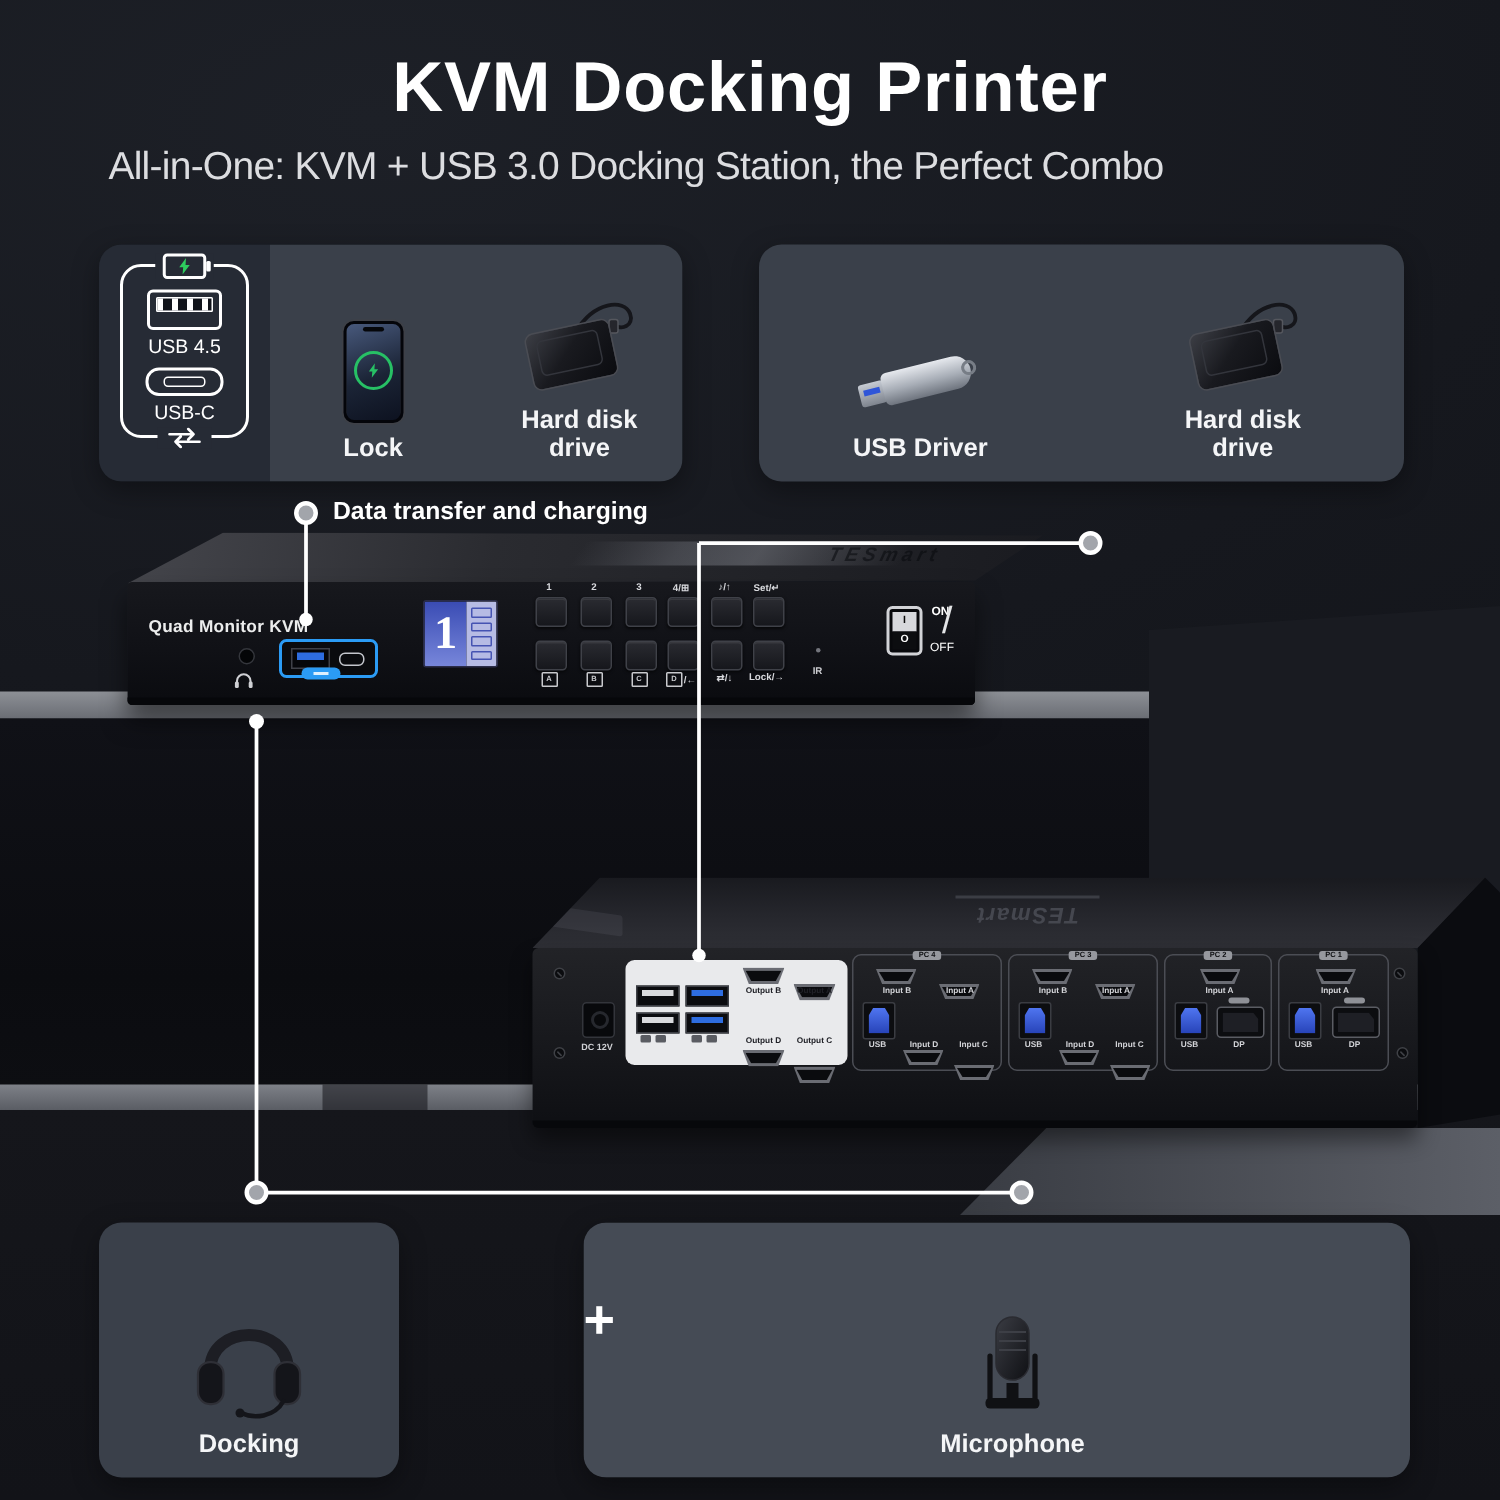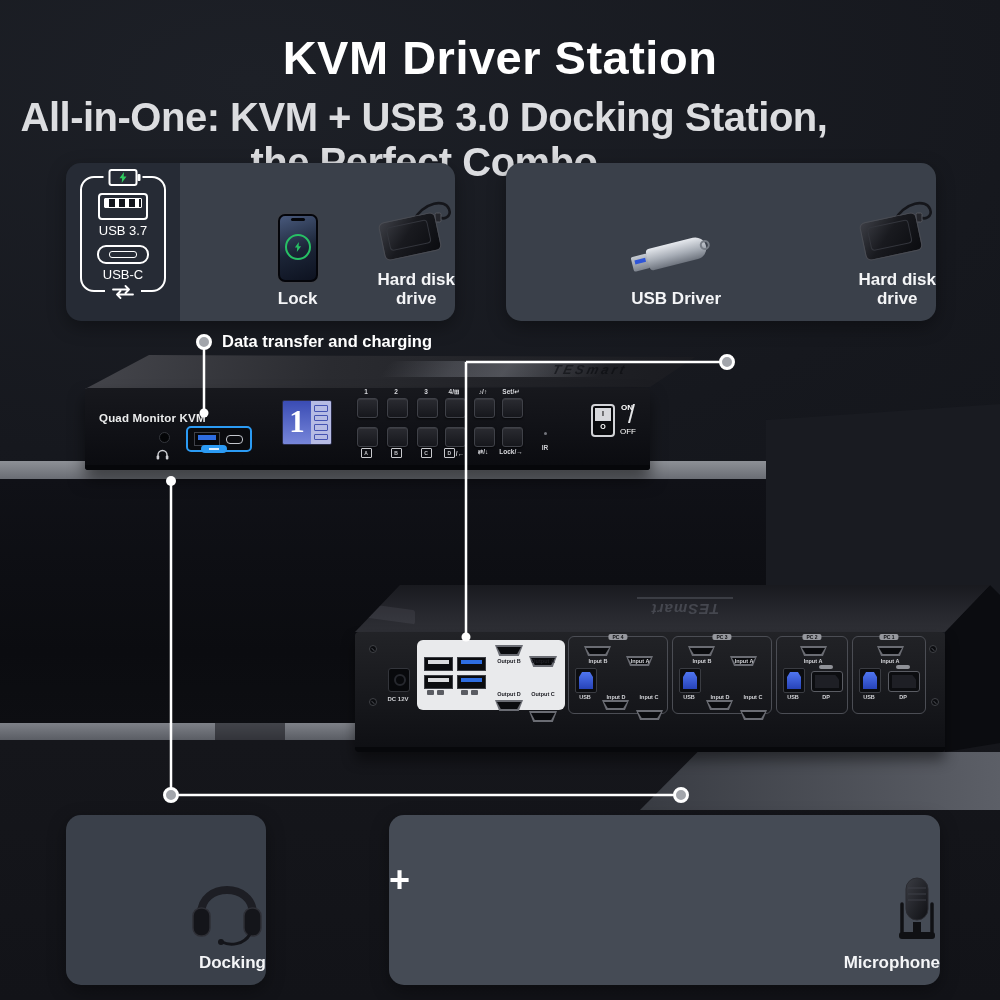--- a/index.html
+++ b/index.html
@@ -3,26 +3,26 @@
 <meta charset="utf-8">
 <style>
   html,body{margin:0;padding:0;background:#0e0f13;}
   #stage{position:relative;width:1000px;height:1000px;overflow:hidden;
     background:radial-gradient(1400px 700px at 25% 8%,#1d2027 0%,#16181e 55%,#121419 100%);
     font-family:"Liberation Sans",sans-serif;color:#fff;}
   .abs{position:absolute;}
   .ctr{text-align:center;}
   
   .title{left:0;top:30px;width:1000px;font-size:47px;font-weight:800;letter-spacing:.5px;}
-  .subtitle{left:0;top:95px;width:848px;font-size:40px;font-weight:700;color:#dcdde0;letter-spacing:-.5px;}
+  .subtitle{left:0;top:95px;width:848px;font-size:26px;font-weight:400;color:#dcdde0;letter-spacing:-.5px;}
   
   .card{border-radius:15px;display:flex;overflow:hidden;box-shadow:0 6px 18px rgba(0,0,0,.35);}
   .seg-dark{background:#262b35;}
   .seg-light{background:#3a404a;}
-  .itemcol{flex:1;display:flex;flex-direction:column;align-items:flex-end;justify-content:flex-end;padding-bottom:13px;gap:7px;}
+  .itemcol{flex:1;display:flex;flex-direction:column;align-items:center;justify-content:flex-end;padding-bottom:13px;gap:7px;}
   .ilabel{font-size:17px;font-weight:600;color:#f4f5f7;line-height:1.12;}
   
   .portbox{position:relative;width:82px;height:112px;border:2.5px solid #fff;border-radius:14px;
     display:flex;flex-direction:column;align-items:center;}
   .maskpatch{position:absolute;left:50%;transform:translateX(-50%);background:#262b35;padding:0 5px;display:flex;align-items:center;justify-content:center;}
   .batt{width:25px;height:13px;border:2px solid #fff;border-radius:3px;position:relative;display:flex;align-items:center;justify-content:center;}
   .batt::after{content:"";position:absolute;right:-5px;top:3px;width:3px;height:7px;background:#fff;border-radius:1px;}
   .usba-big{margin-top:15px;width:46px;height:23px;border:2px solid #fff;border-radius:4px;display:flex;align-items:flex-start;justify-content:center;}
   .usba-big i{display:block;margin-top:3px;width:36px;height:8px;border-radius:1px;
     background:repeating-linear-gradient(90deg,#fff 0 4px,#11141b 4px 10px);border:1px solid #fff;}
@@ -144,21 +144,21 @@
   
   .bigplus{font-size:36px;font-weight:700;color:#fff;align-self:center;margin-bottom:40px;}
   
   .micwrap,.spkwrap,.splitwrap,.hswrap{display:flex;align-items:flex-end;justify-content:center;}
 </style>
 </head>
 <body>
 
 <div id="stage">
 
-  <div class="abs title ctr">KVM Driver Station</div>
+  <div class="abs title ctr">KVM Docking Printer</div>
   <div class="abs subtitle ctr">All-in-One: KVM + USB 3.0 Docking Station, the Perfect Combo</div>
 
   <div class="abs stripA"></div>
   <div class="abs faceA"></div>
   <div class="abs faceR"></div>
   <div class="abs stripB"></div>
   <div class="abs stripB-shadow"></div>
   <div class="abs faceBottom"></div>
   <div class="abs wedgeR"></div>
 
@@ -351,21 +351,21 @@
         <div class="maskpatch" style="top:-9px;">
           <span class="batt">
               <svg width="9" height="11" viewBox="0 0 9 11">
                 <path d="M5.5 0 L1 6.2 h2.6 L3.2 11 L8 4.6 H5.2 Z" fill="#2ecc5e"></path>
               </svg>
             </span>
         </div>
         <div class="usba-big">
             <i></i>
           </div>
-        <div class="ptxt">USB 3.7</div>
+        <div class="ptxt">USB 4.5</div>
         <div class="usbc-big">
             <i></i>
           </div>
         <div class="ptxt">USB-C</div>
         <div class="maskpatch" style="bottom:-9px;">
           <svg width="26" height="14" viewBox="0 0 26 14">
               <path d="M3 4.5 h16 m0 0 l-3.5 -3.5 m3.5 3.5 l-3.5 3.5 M23 9.5 h-16 m0 0 l3.5 -3.5 m-3.5 3.5 l3.5 3.5" stroke="#fff" stroke-width="1.8" fill="none" stroke-linecap="round"></path>
             </svg>
         </div>
       </div>

